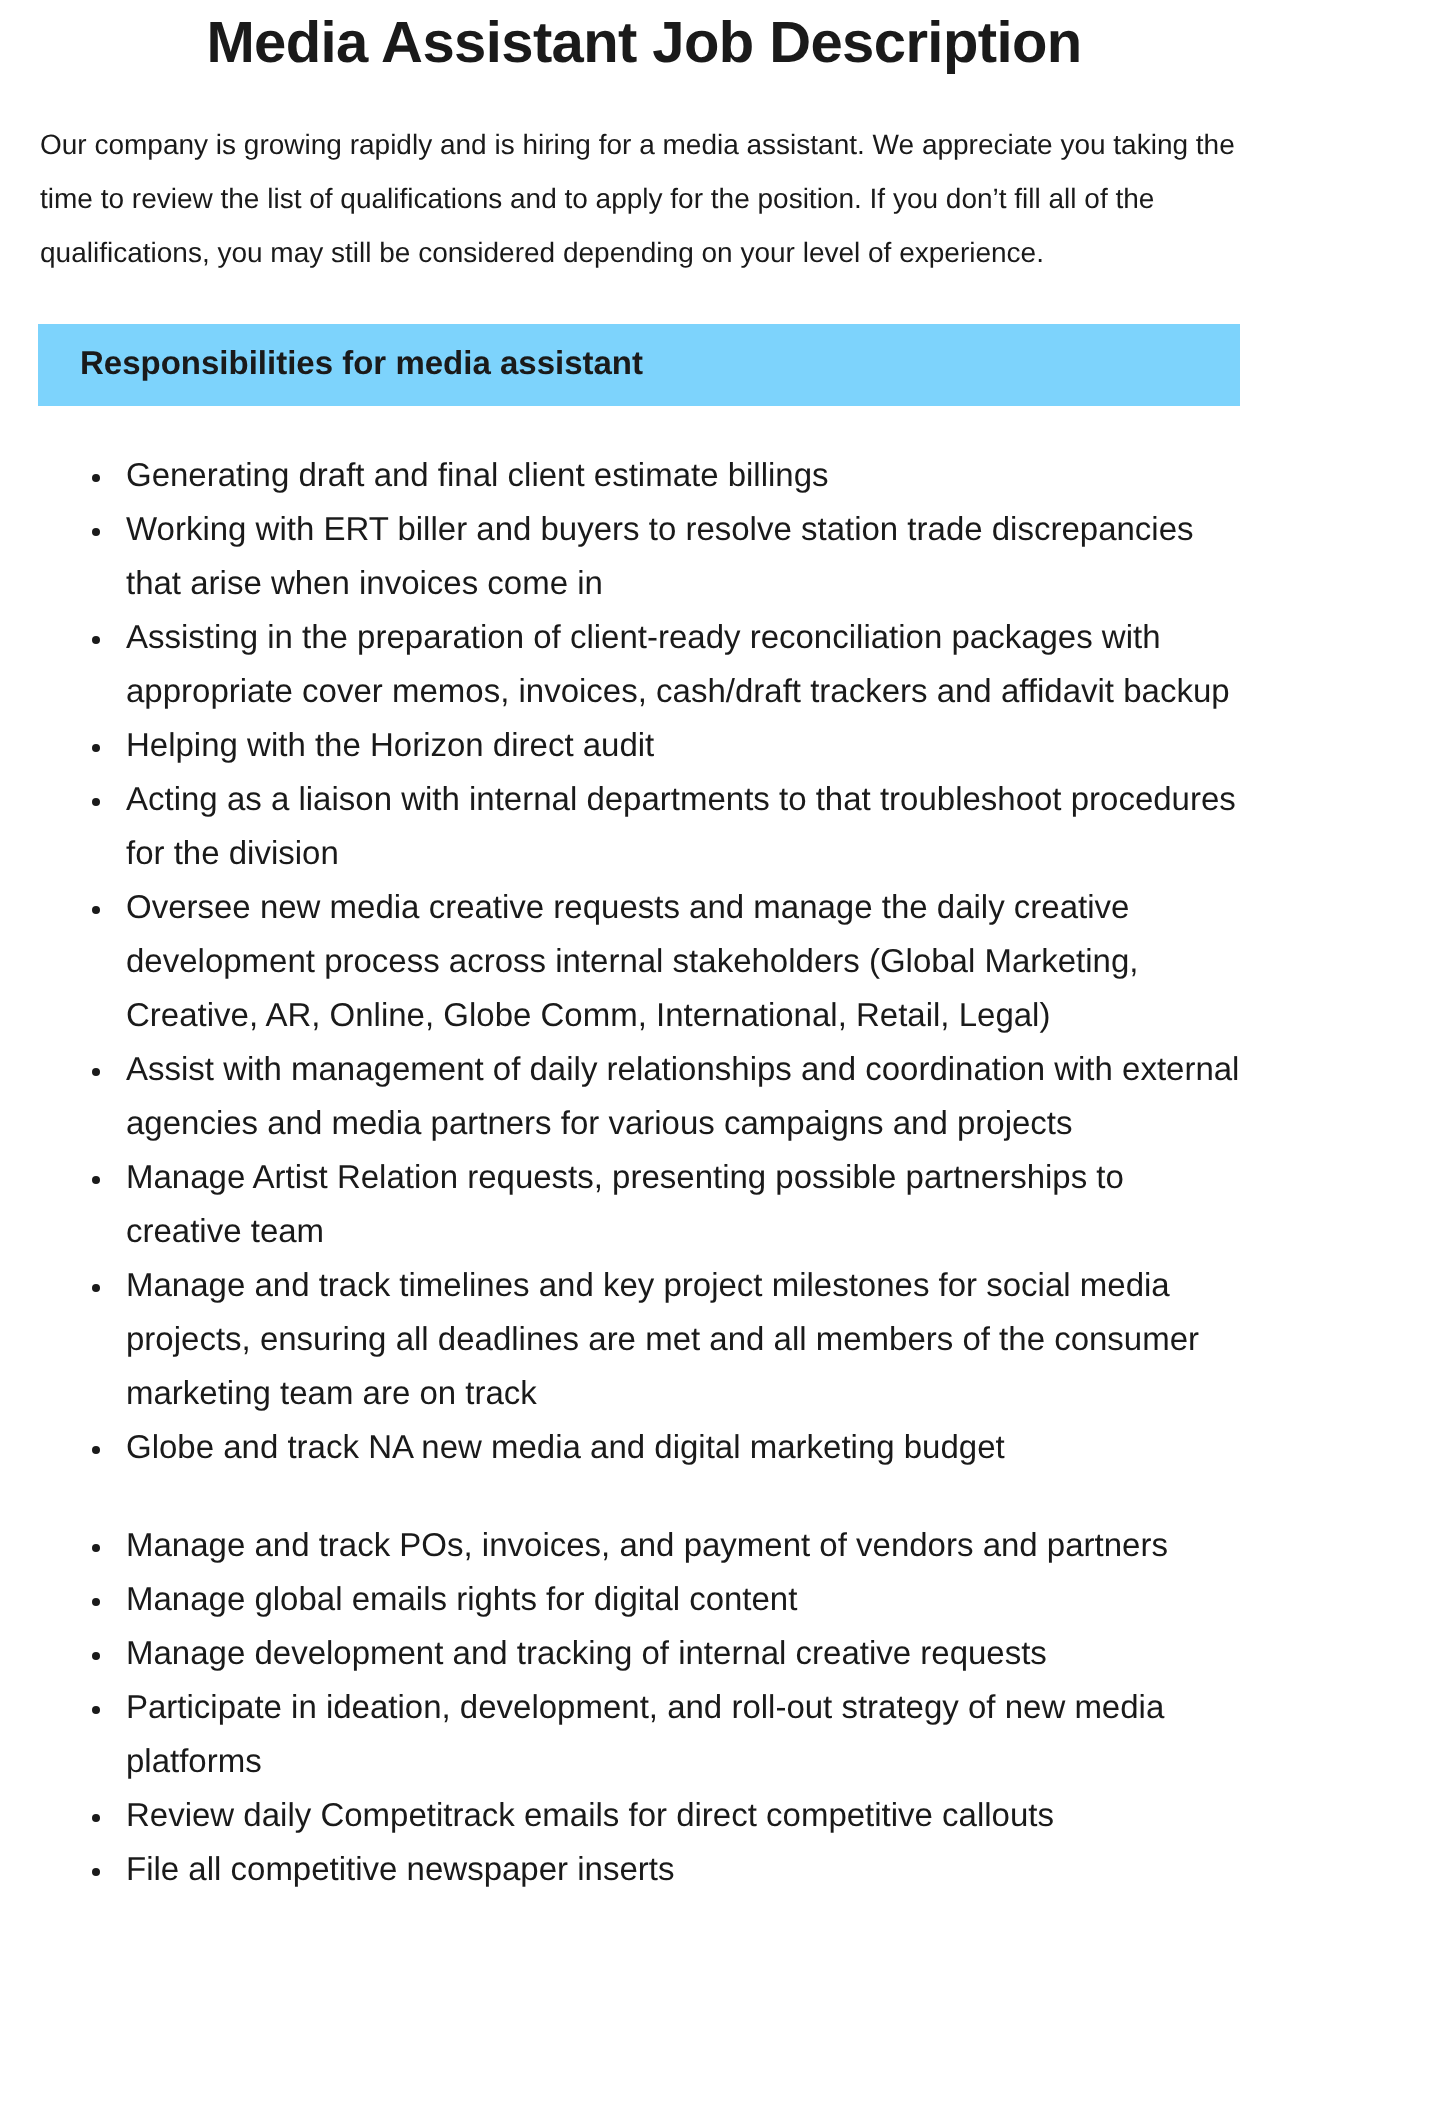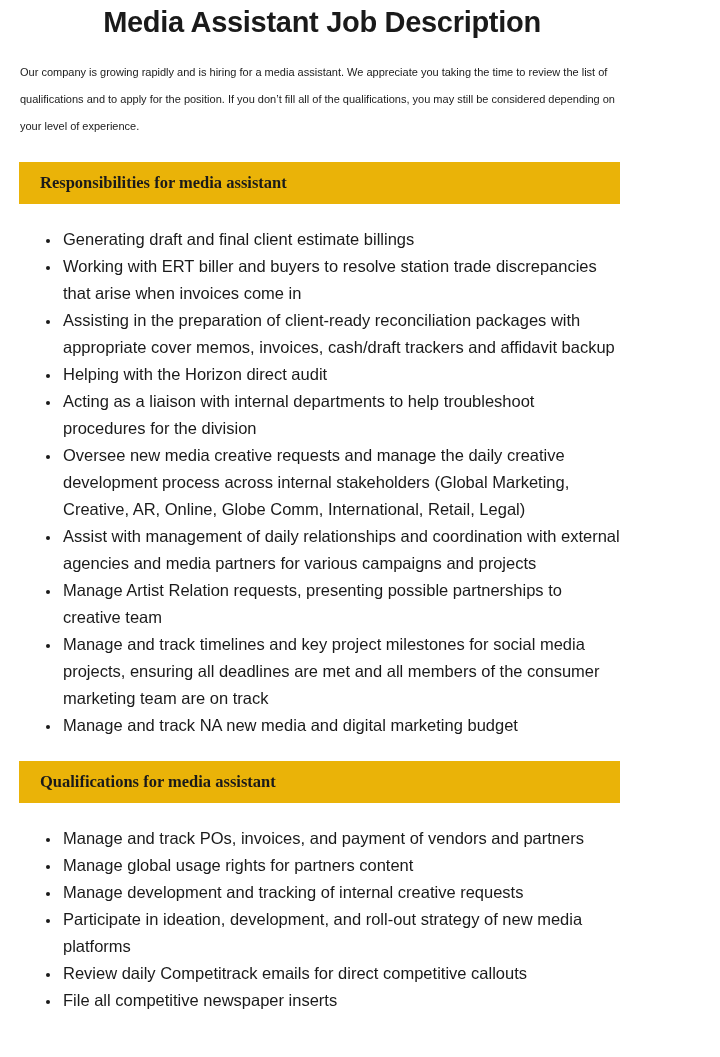--- a/index.html
+++ b/index.html
@@ -18,34 +18,33 @@
   }
   .title {
     font-size: 29px;
     font-weight: 700;
     text-align: center;
     margin: 0;
     padding-top: 6px;
     letter-spacing: -0.3px;
   }
   .intro {
-    font-size: 11px;
+    font-size: 14px;
     line-height: 27px;
     margin: 20px 20px 0 20px;
   }
   .section {
     margin-top: 22px;
   }
   .section-header {
-    background: #eab308;
+    background: #7dd3fc;
     margin: 0 24px 0 19px;
     padding: 11px 10px 11px 21px;
     font-size: 16.5px;
     font-weight: 700;
-    font-family: Liberation Serif, serif;
   }
   .bullet-list {
     margin: 22px 24px 0 0;
     padding-left: 61px;
     font-size: 16.5px;
     line-height: 27px;
     list-style-type: disc;
   }
   .bullet-list li {
     padding-left: 2px;
@@ -64,34 +63,33 @@
 
   <p class="intro">Our company is growing rapidly and is hiring for a media assistant. We appreciate you taking the time to review the list of qualifications and to apply for the position. If you don’t fill all of the qualifications, you may still be considered depending on your level of experience.</p>
 
   <section class="section">
     <div class="section-header">Responsibilities for media assistant</div>
     <ul class="bullet-list">
         <li>Generating draft and final client estimate billings</li>
         <li>Working with ERT biller and buyers to resolve station trade discrepancies that arise when invoices come in</li>
         <li>Assisting in the preparation of client-ready reconciliation packages with appropriate cover memos, invoices, cash/draft trackers and affidavit backup</li>
         <li>Helping with the Horizon direct audit</li>
-        <li>Acting as a liaison with internal departments to help troubleshoot procedures for the division</li>
+        <li>Acting as a liaison with internal departments to that troubleshoot procedures for the division</li>
         <li>Oversee new media creative requests and manage the daily creative development process across internal stakeholders (Global Marketing, Creative, AR, Online, Globe Comm, International, Retail, Legal)</li>
         <li>Assist with management of daily relationships and coordination with external agencies and media partners for various campaigns and projects</li>
         <li>Manage Artist Relation requests, presenting possible partnerships to creative team</li>
         <li>Manage and track timelines and key project milestones for social media projects, ensuring all deadlines are met and all members of the consumer marketing team are on track</li>
-        <li>Manage and track NA new media and digital marketing budget</li>
+        <li>Globe and track NA new media and digital marketing budget</li>
       </ul>
   </section>
 
   <section class="section">
-    <div class="section-header">Qualifications for media assistant</div>
     <ul class="bullet-list">
         <li>Manage and track POs, invoices, and payment of vendors and partners</li>
-        <li>Manage global usage rights for partners content</li>
+        <li>Manage global emails rights for digital content</li>
         <li>Manage development and tracking of internal creative requests</li>
         <li>Participate in ideation, development, and roll-out strategy of new media platforms</li>
         <li>Review daily Competitrack emails for direct competitive callouts</li>
         <li>File all competitive newspaper inserts</li>
       </ul>
   </section>
 
 </div>
 
 </body></html>

